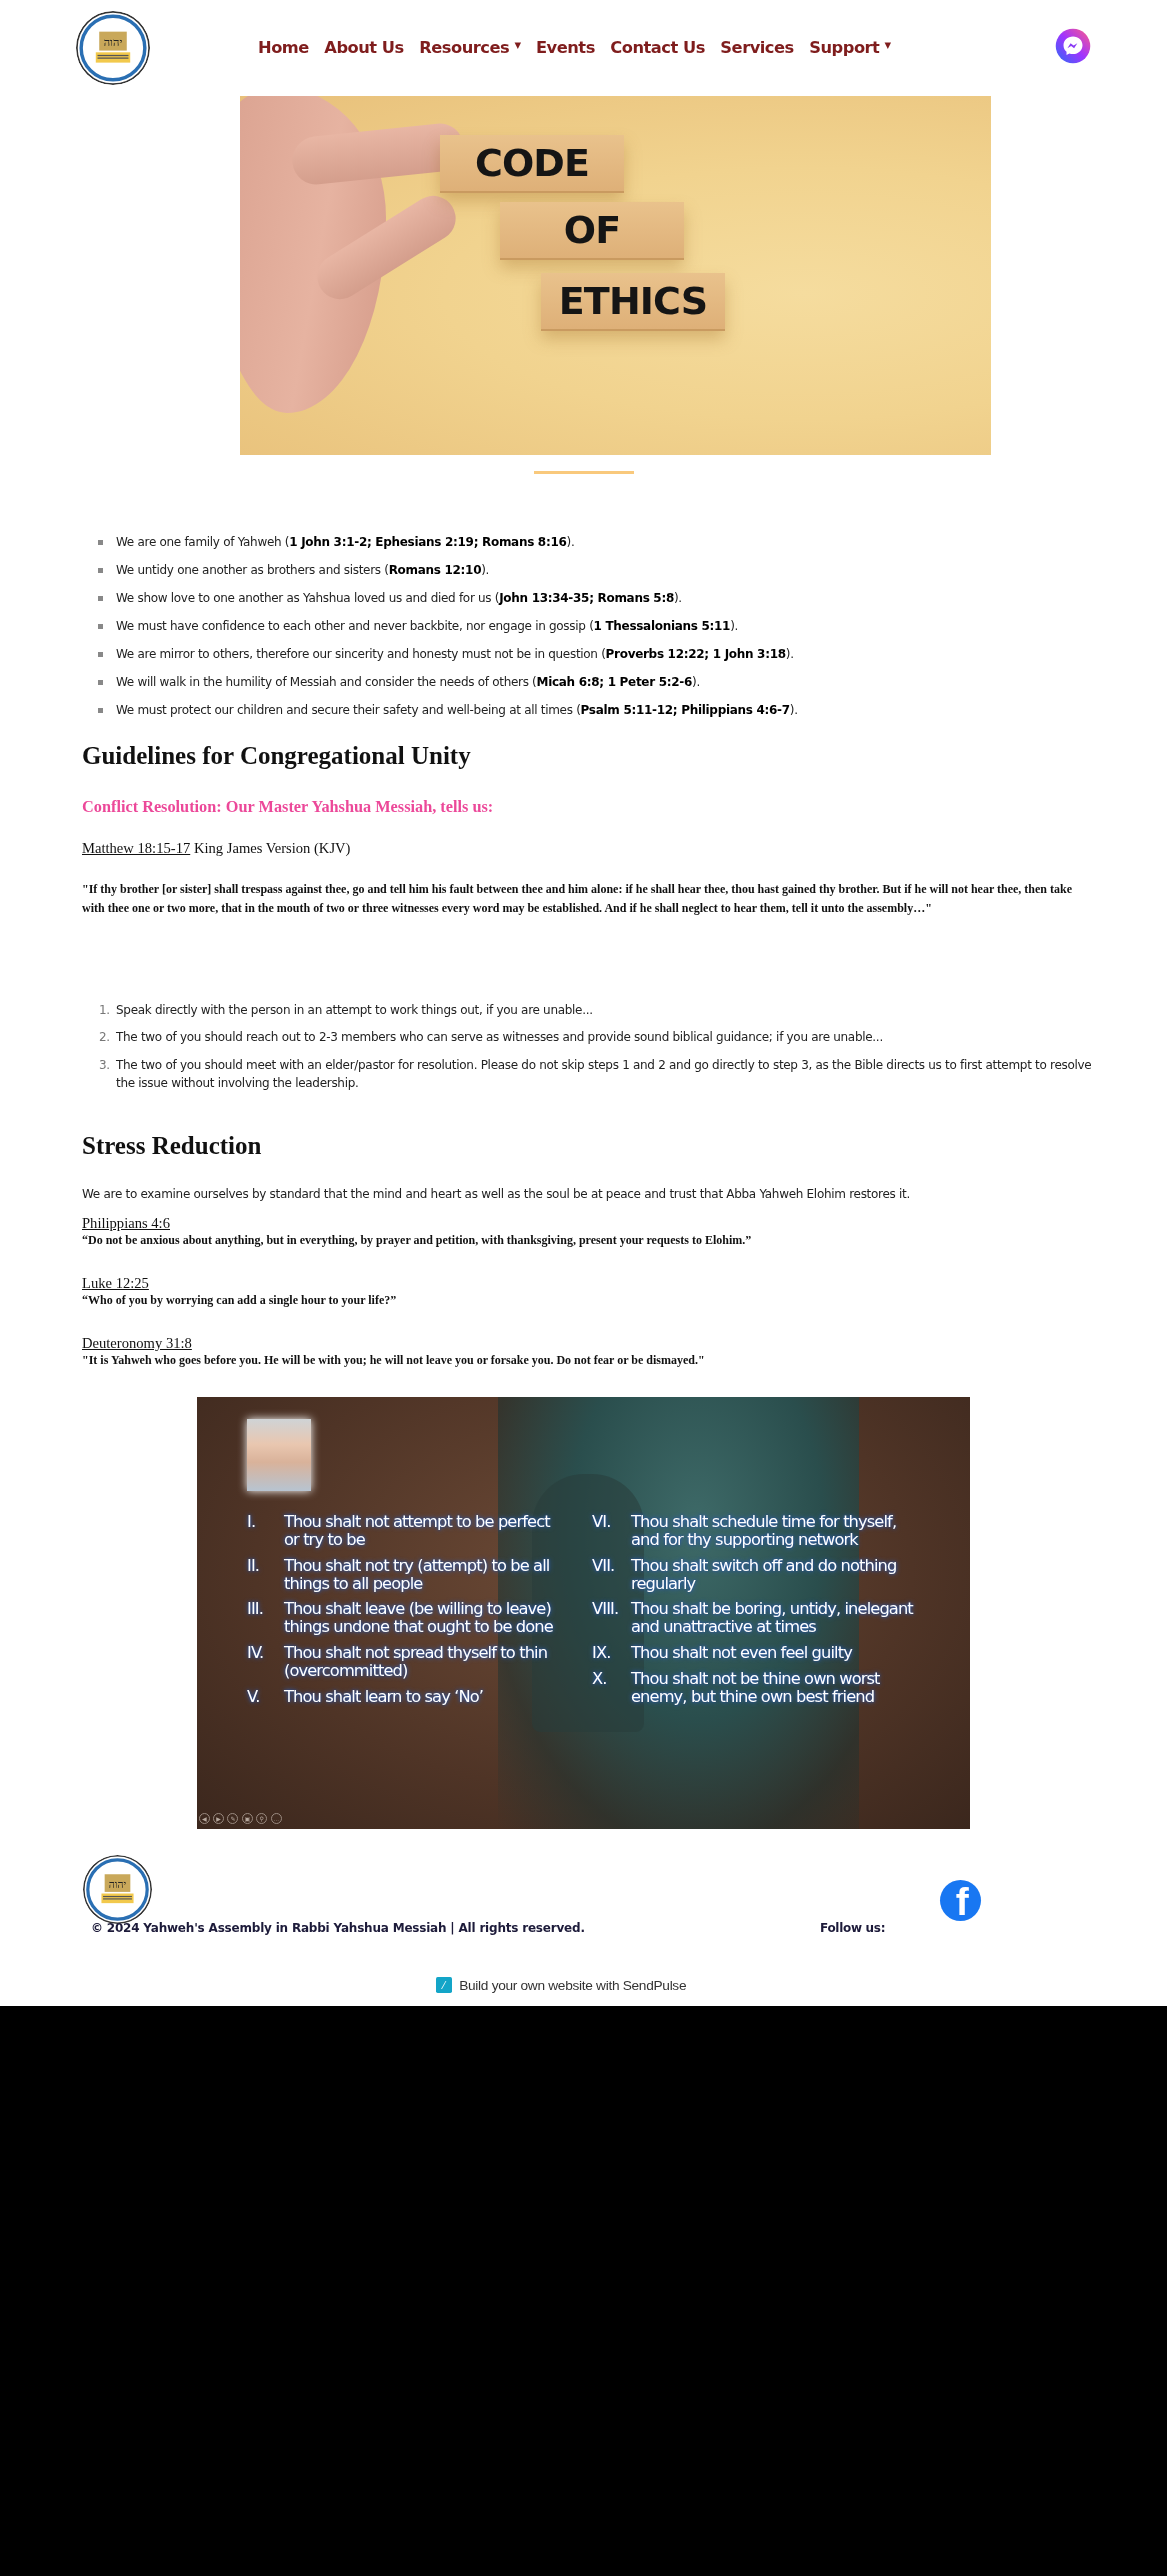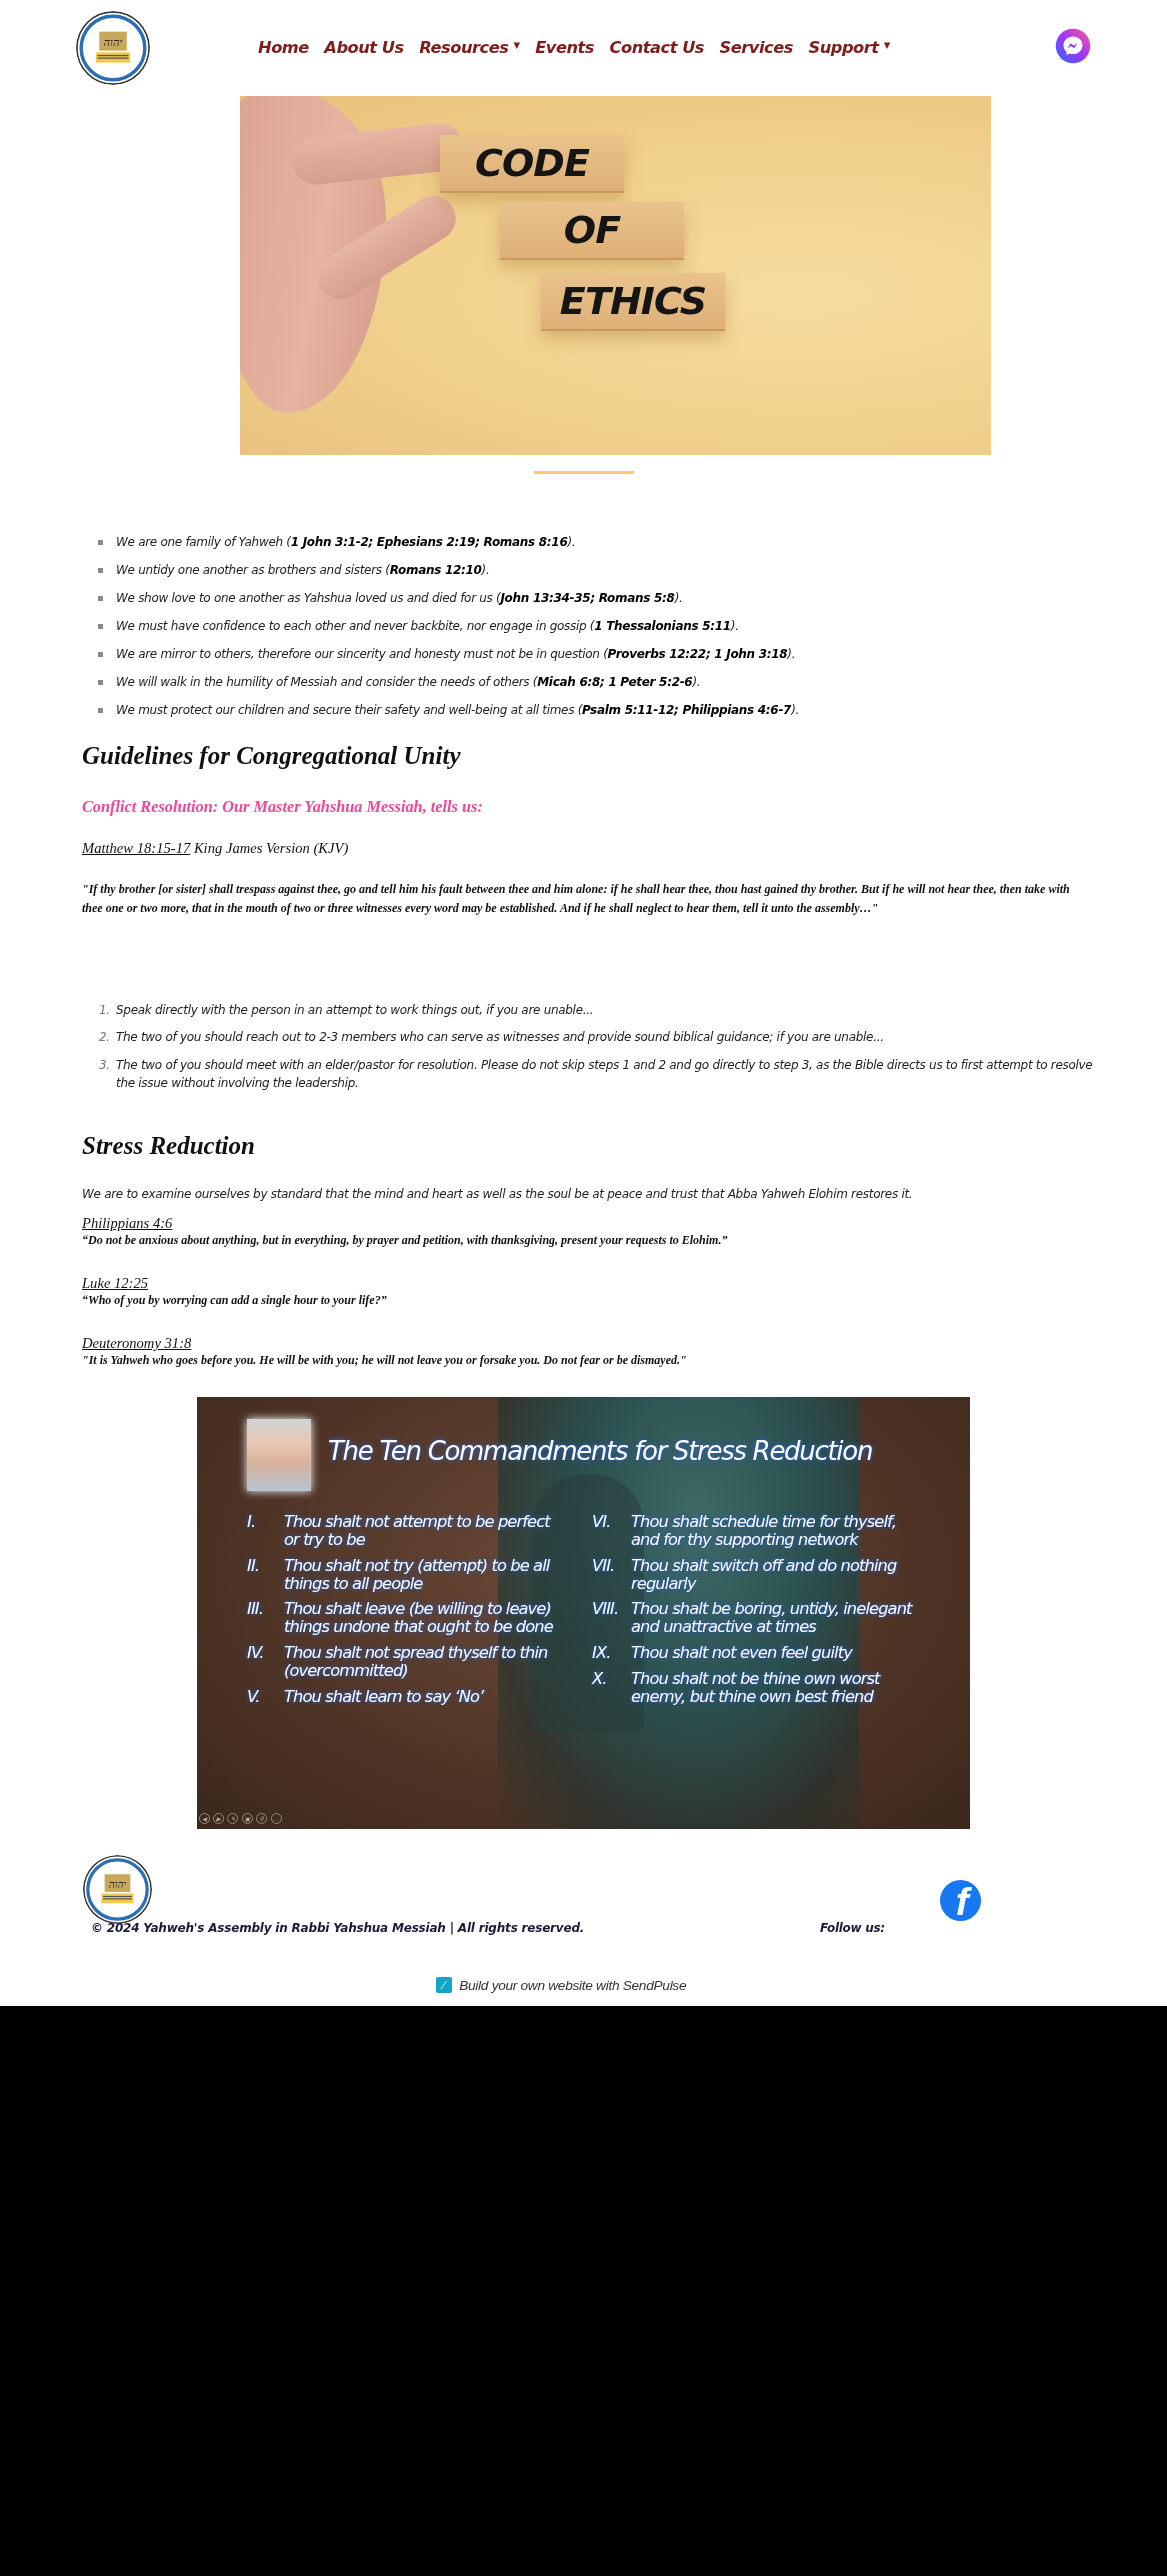--- a/index.html
+++ b/index.html
@@ -1,18 +1,18 @@
 <!DOCTYPE html>
 <html style="font-size:13.7px"><head>
 <meta charset="utf-8">
 <style>
   * { box-sizing: border-box; margin: 0; padding: 0; }
   html, body { width: 1168px; background: #000; }
   body { font-family: "Liberation Sans", sans-serif; color: #111; }
-  .page { width: 1168px; height: 2006px; background: #fff; position: relative; overflow: hidden; font-style: italic; }
+  .page { width: 1168px; height: 2006px; background: #fff; position: relative; overflow: hidden; }
 
   
   .header { position: absolute; left: 0; top: 0; width: 1168px; height: 94px; }
   .logo { position: absolute; border-radius: 50%; overflow: hidden; }
   .logo-top { left: 76px; top: 11px; width: 74px; height: 74px; }
   .logo-bottom { left: 83px; top: 1855px; width: 69px; height: 69px; }
   .nav { position: absolute; left: 258px; top: 34px; display: flex; gap: 0; align-items: center; height: 26px; }
   .nav-item { font-family: "DejaVu Sans", sans-serif; font-weight: bold; font-size: 16.3px; letter-spacing: -0.5px; color: #7f1d1d; margin-right: 15.5px; display: flex; align-items: flex-start; cursor: pointer; }
   .nav-item .caret { font-size: 8.6px; margin-left: 5.2px; margin-top: 2.6px; }
   .messenger { position: absolute; left: 1054px; top: 27px; width: 38px; height: 38px; }
@@ -183,21 +183,20 @@
   </div>
   <div class="content" style="top:1335px;">
     <div class="serif" style="font-size:14.6px;"><u>Deuteronomy 31:8</u></div>
     <div class="quote" style="font-size:12px; line-height:17px;">"It is Yahweh who goes before you. He will be with you; he will not leave you or forsake you. Do not fear or be dismayed."</div>
   </div>
 
   <div class="slide">
     <div class="statue"></div>
     <div class="tablet"></div>
     <div class="slide-photo"></div>
-    <div class="slide-title">The Ten Commandments for Stress Reduction</div>
 
     <div class="cmd-col left">
       <div class="cmd"><span class="rn">I.</span><span>Thou shalt not attempt to be perfect or try to be</span></div>
       <div class="cmd"><span class="rn">II.</span><span>Thou shalt not try (attempt) to be all things to all people</span></div>
       <div class="cmd"><span class="rn">III.</span><span>Thou shalt leave (be willing to leave) things undone that ought to be done</span></div>
       <div class="cmd"><span class="rn">IV.</span><span>Thou shalt not spread thyself to thin (overcommitted)</span></div>
       <div class="cmd"><span class="rn">V.</span><span>Thou shalt learn to say ‘No’</span></div>
     </div>
     <div class="cmd-col right">
       <div class="cmd" style="padding-left:39px;"><span class="rn">VI.</span><span>Thou shalt schedule time for thyself, and for thy supporting network</span></div>

